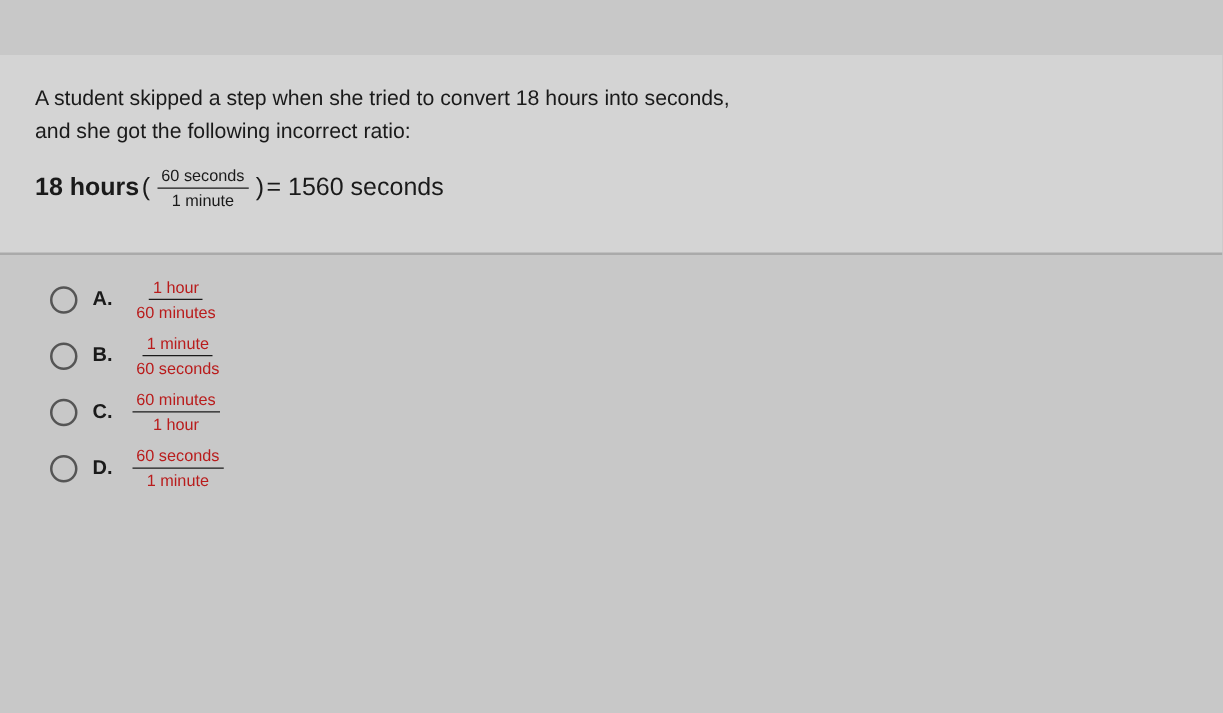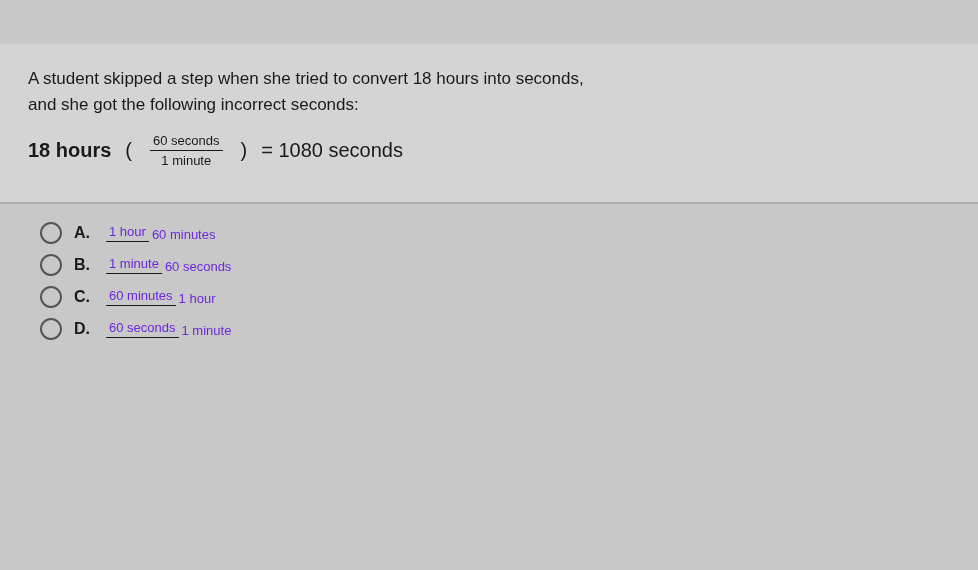--- a/index.html
+++ b/index.html
@@ -31,21 +31,21 @@
       line-height: 1.5;
       margin-bottom: 16px;
     }
 
     .formula-line {
       display: flex;
       align-items: center;
       font-size: 20px;
       color: #1a1a1a;
       margin-bottom: 16px;
-      gap: 14px;
+      gap: 2px;
     }
 
     .formula-label {
       font-size: 20px;
       font-weight: bold;
       color: #1a1a1a;
     }
 
     .fraction {
       display: inline-flex;
@@ -108,24 +108,24 @@
 
     .option-label {
       font-size: 16px;
       font-weight: bold;
       color: #1a1a1a;
       min-width: 20px;
     }
 
     .option-fraction {
       display: inline-flex;
-      flex-direction: row;
+      flex-direction: column;
       align-items: center;
       font-size: 13px;
-      color: #6d28d9;
+      color: #b91c1c;
       vertical-align: middle;
     }
 
     .option-fraction .numerator {
       border-bottom: 1.5px solid #1a1a1a;
       padding: 0 3px 2px 3px;
       text-align: center;
       white-space: nowrap;
     }
 
@@ -134,32 +134,32 @@
       text-align: center;
       white-space: nowrap;
     }
   </style>
 </head>
 <body>
 
 <div class="question-section">
   <div class="question-text">
     <span>A student skipped a step when she tried to convert 18 hours into seconds,</span><br>
-    <span>and she got the following incorrect seconds:</span>
+    <span>and she got the following incorrect ratio:</span>
   </div>
 
   <div class="formula-line">
     <span class="formula-label">18 hours</span>
     <span>(</span>
     <span class="fraction">
       <span class="numerator">60 seconds</span>
       <span class="denominator">1 minute</span>
     </span>
     <span>)</span>
-    <span class="equals-result">= 1080 seconds</span>
+    <span class="equals-result">= 1560 seconds</span>
   </div>
 
 </div>
 
 <div class="answers-section">
 
 <div class="answer-option">
       <div class="radio-circle"></div>
       <span class="option-label">A.</span>
       <span class="option-fraction">

